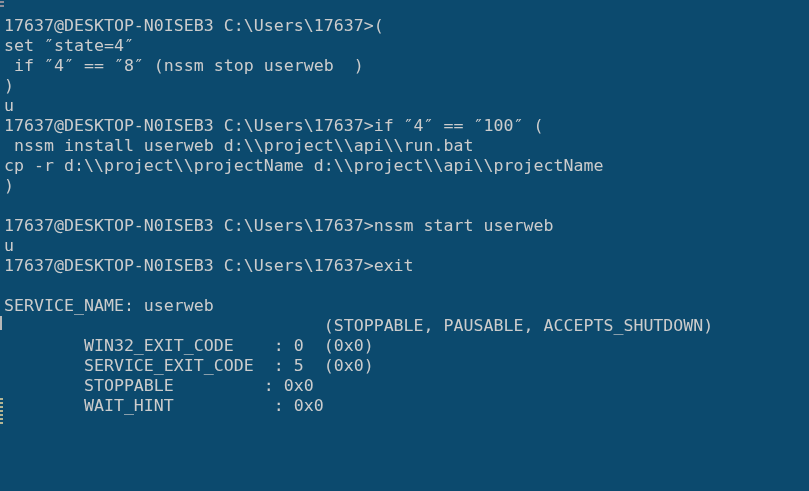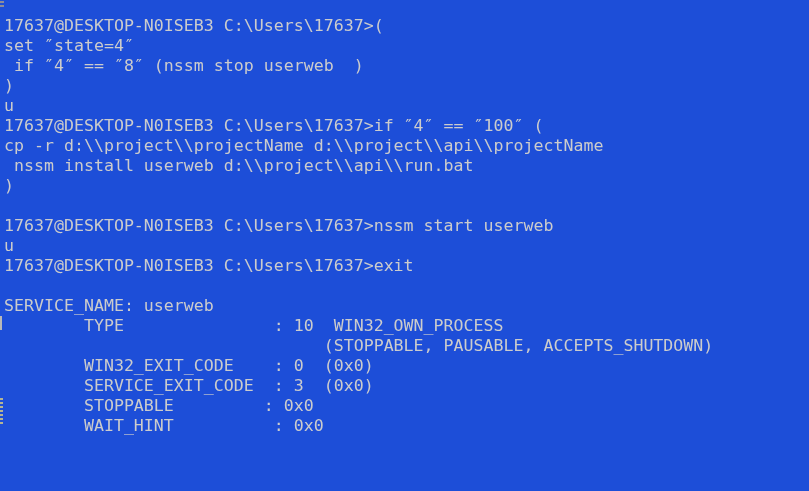--- a/index.html
+++ b/index.html
@@ -1,20 +1,20 @@
 <!DOCTYPE html>
 <html><head>
 <meta charset="utf-8">
 <style>
   html, body { margin: 0; padding: 0; background: #000; }
   .screen {
     position: relative;
     width: 809px;
     height: 491px;
-    background: #1d4ed8;
+    background: #0c4a6e;
     overflow: hidden;
     font-family: "DejaVu Sans Mono", "Liberation Mono", monospace;
     font-size: 16.6px;
     line-height: 20px;
     color: #cccccc;
     cursor: text;
   }
   .term {
     position: absolute;
     top: 16px;
@@ -46,32 +46,31 @@
 <body>
 
 <div class="screen">
   <div class="term">
     <div class="term-line">17637@DESKTOP-N0ISEB3 C:\Users\17637&gt;(</div>
     <div class="term-line">set ″state=4″</div>
     <div class="term-line"> if ″4″ == ″8″ (nssm stop userweb  )</div>
     <div class="term-line">)</div>
     <div class="term-line">u</div>
     <div class="term-line">17637@DESKTOP-N0ISEB3 C:\Users\17637&gt;if ″4″ == ″100″ (</div>
+    <div class="term-line"> nssm install userweb d:\\project\\api\\run.bat</div>
     <div class="term-line">cp -r d:\\project\\projectName d:\\project\\api\\projectName</div>
-    <div class="term-line"> nssm install userweb d:\\project\\api\\run.bat</div>
     <div class="term-line">)</div>
     <div class="term-line"></div>
     <div class="term-line">17637@DESKTOP-N0ISEB3 C:\Users\17637&gt;nssm start userweb</div>
     <div class="term-line">u</div>
     <div class="term-line">17637@DESKTOP-N0ISEB3 C:\Users\17637&gt;exit</div>
     <div class="term-line"></div>
     <div class="term-line">SERVICE_NAME: userweb</div>
-    <div class="term-line">        TYPE               : 10  WIN32_OWN_PROCESS</div>
     <div class="term-line">                                (STOPPABLE, PAUSABLE, ACCEPTS_SHUTDOWN)</div>
     <div class="term-line">        WIN32_EXIT_CODE    : 0  (0x0)</div>
-    <div class="term-line">        SERVICE_EXIT_CODE  : 3  (0x0)</div>
+    <div class="term-line">        SERVICE_EXIT_CODE  : 5  (0x0)</div>
     <div class="term-line">        STOPPABLE         : 0x0</div>
     <div class="term-line">        WAIT_HINT          : 0x0</div>
   </div>
   <div class="artifact artifact-top"></div>
   <div class="artifact artifact-mid"></div>
   <div class="artifact artifact-stripes"></div>
 </div>
 
 </body></html>

